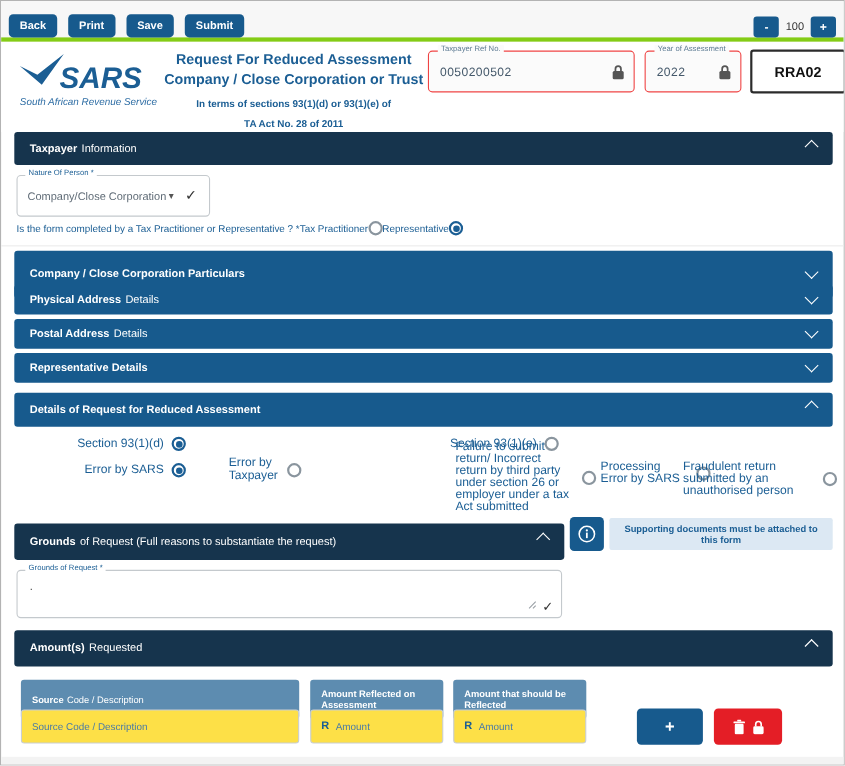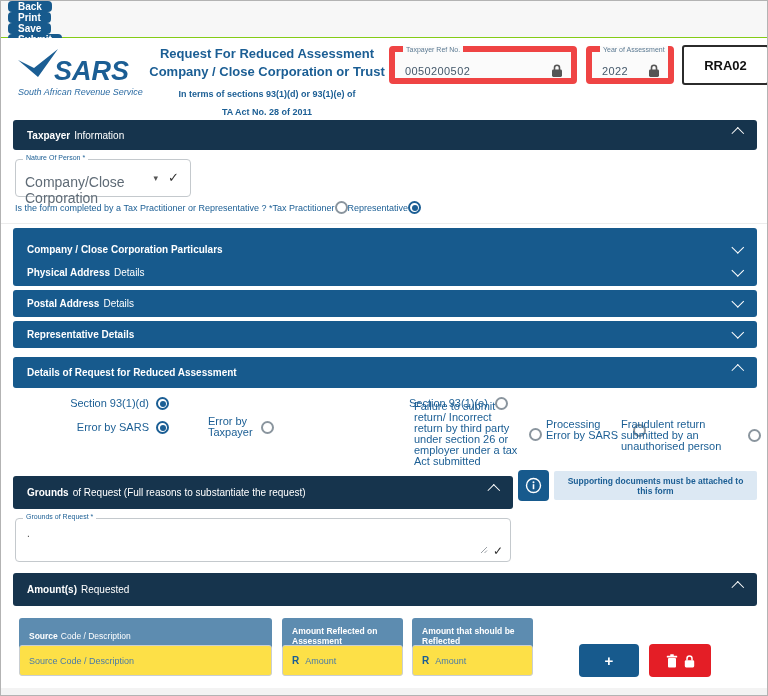--- a/index.html
+++ b/index.html
@@ -1,32 +1,32 @@
 <!DOCTYPE html>
 <html><head>
 <meta charset="utf-8">
 <style>
   html,body{margin:0;padding:0;background:#e9e9e9;font-family:"Liberation Sans",sans-serif;}
   .page{position:relative;width:768px;height:696px;background:#fff;border:1px solid #b3b3b3;box-sizing:border-box;overflow:hidden;}
 
   
-  .toolbar{position:absolute;left:0;top:0;width:100%;height:37px;background:#f7f7f7;border-bottom:1px solid #84cc16;display:flex;align-items:flex-start;padding:0 7px;box-sizing:border-box;flex-direction:column;}
+  .toolbar{position:absolute;left:0;top:0;width:100%;height:37px;background:#f7f7f7;border-bottom:4px solid #84cc16;display:flex;align-items:flex-end;padding:0 7px;box-sizing:border-box;}
   .tb-btn{background:#175a8d;color:#fff;border:none;border-radius:4px;height:21px;padding:0 10px;font-size:10px;font-weight:700;margin-right:10px;font-family:inherit;cursor:pointer;}
   .tb-right{margin-left:auto;display:flex;align-items:center;gap:6px;}
   .zoom-btn{background:#175a8d;color:#fff;border:none;border-radius:3px;height:19px;min-width:23px;font-size:11px;font-weight:700;font-family:inherit;cursor:pointer;}
   .zoom-level{font-size:10px;color:#333;}
 
   
   .header{position:absolute;top:37px;left:0;width:100%;height:82px;background:#fff;}
   .logo{position:absolute;left:16px;top:9px;}
   .title-block{position:absolute;left:146px;top:7px;width:240px;text-align:center;color:#1b5e94;}
   .title-main{font-size:13px;font-weight:700;line-height:18px;}
   .title-sub{font-size:9px;font-weight:700;margin-top:8px;}
 
-  .hfield{position:absolute;border:6px solid #ef4444;border-radius:4px;background:#fbfbfb;box-sizing:border-box;}
+  .hfield{position:absolute;border:1px solid #ef4444;border-radius:4px;background:#fbfbfb;box-sizing:border-box;}
   .hfield .flabel{position:absolute;top:-6px;left:8px;background:#fbfbfb;padding:0 3px;font-size:7px;color:#5d7documents;color:#5d7b93;white-space:nowrap;}
   .hfield .fvalue{position:absolute;left:10px;top:13px;font-size:11px;color:#44586a;letter-spacing:.4px;}
   #field-ref{left:388px;top:8px;width:188px;height:38px;}
   #field-year{left:585px;top:8px;width:88px;height:38px;}
   .lock{position:absolute;right:8px;top:11px;}
   .form-code{position:absolute;left:681px;top:7px;width:83px;height:36px;border:2px solid #2b2b2b;border-radius:3px;background:#fff;display:flex;align-items:center;justify-content:center;font-weight:700;font-size:13px;color:#111;}
 
   
   .bar{position:absolute;left:12px;width:744px;border-radius:3px;color:#fff;display:flex;align-items:center;padding:12px 14px;box-sizing:border-box;font-size:10px;cursor:pointer;}
   .bar .b{font-weight:700;margin-right:4px;}
@@ -43,21 +43,21 @@
   #bar-postal{top:289px;height:27px;}
   #bar-representative{top:320px;height:27px;}
   #bar-details{top:356px;height:31px;}
   #bar-grounds{top:475px;width:500px;height:33px;}
   #bar-amounts{top:572px;height:33px;}
 
   
   .ffield{position:absolute;border:1px solid #c4c9cd;border-radius:4px;background:#fff;box-sizing:border-box;}
   .ffield .flabel2{position:absolute;top:-6px;left:7px;background:#fff;padding:0 3px;font-size:7px;color:#1b5e94;white-space:nowrap;}
   #nature-field{left:14px;top:158px;width:176px;height:38px;cursor:pointer;}
-  #nature-field .fvalue2{position:absolute;left:9px;top:14px;font-size:14px;color:#5f6b76;}
+  #nature-field .fvalue2{position:absolute;left:9px;top:14px;font-size:10px;color:#5f6b76;}
   .caret{position:absolute;right:32px;top:13px;color:#555;font-size:9px;}
   .checkmark{position:absolute;right:11px;top:10px;color:#333;font-size:13px;}
 
   #question-row{position:absolute;left:14px;top:200px;display:flex;align-items:center;font-size:9px;color:#1b5e94;gap:0;}
   .radio{width:13px;height:13px;border:2px solid #8a959e;border-radius:50%;box-sizing:border-box;background:#fff;position:relative;flex:0 0 auto;cursor:pointer;}
   .radio.checked{border-color:#1b5e94;}
   .radio.checked::after{content:"";position:absolute;left:1.5px;top:1.5px;width:6px;height:6px;border-radius:50%;background:#1b5e94;}
 
   
   .d-item{position:absolute;display:flex;align-items:center;gap:7px;font-size:11px;color:#1b5e94;line-height:11px;}

